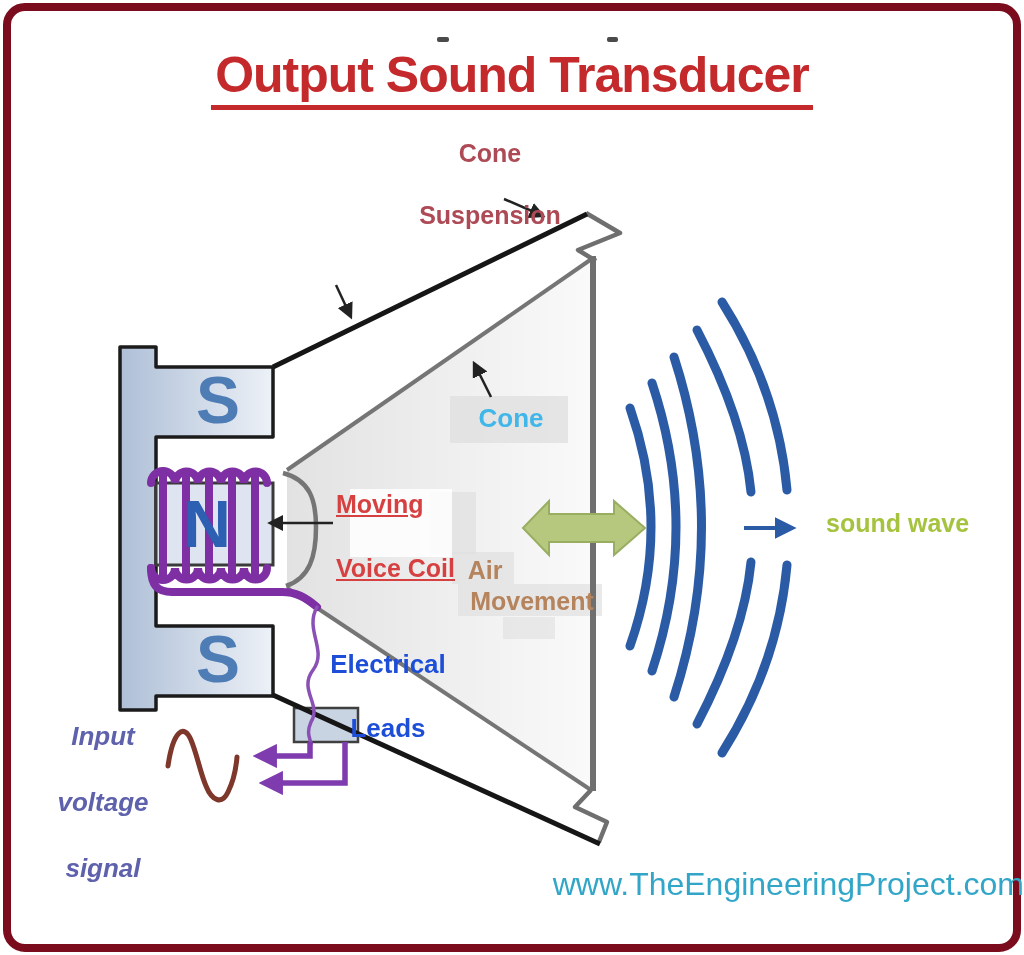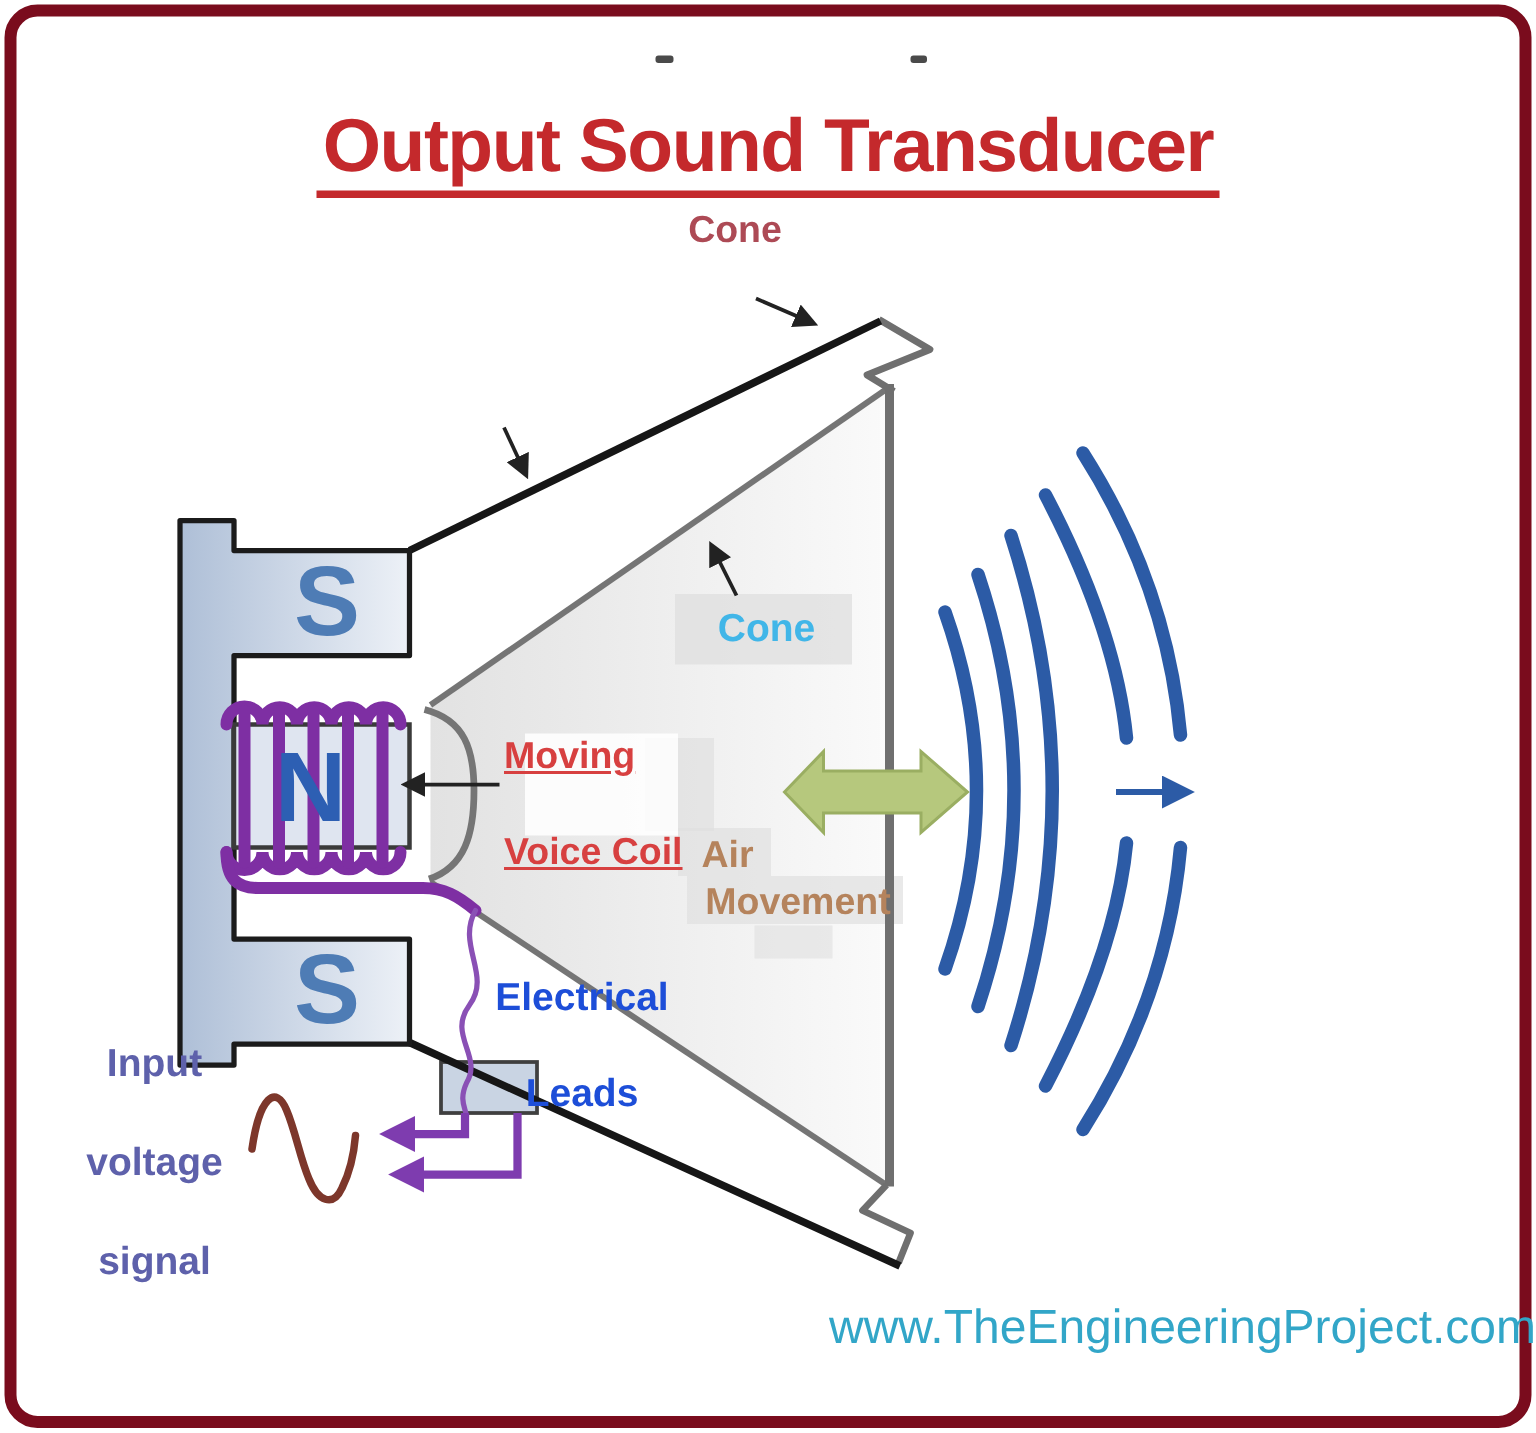--- a/index.html
+++ b/index.html
@@ -2,37 +2,37 @@
 <html><head>
 <meta charset="utf-8">
 <style>
   html,body{margin:0;padding:0;background:#ffffff;}
   .stage{position:relative;width:1024px;height:955px;background:#ffffff;overflow:hidden;
          font-family:"Liberation Sans","DejaVu Sans",sans-serif;}
   .frame{position:absolute;inset:3px;border:8px solid #7a0c1d;border-radius:22px;}
   svg.canvas{position:absolute;left:0;top:0;width:1024px;height:955px;}
   .lbl{position:absolute;white-space:pre-line;}
   .ctr{text-align:center;}
-  .title-wrap{position:absolute;left:0;right:0;top:48px;text-align:center;margin-top:22px;}
+  .title-wrap{position:absolute;left:0;right:0;top:48px;text-align:center;}
   .title-wrap span{display:inline-block;font-size:50px;line-height:54px;font-weight:700;
       letter-spacing:-1px;color:#c4292c;border-bottom:5px solid #c4292c;padding:0 4px 3px 4px;}
   .lbl-cone-susp{left:395px;top:138px;width:190px;font-size:25px;line-height:31px;color:#ad4a55;font-weight:600;}
   .lbl-chassis{left:242px;top:218px;width:166px;font-size:27px;line-height:33px;color:#1d1d1d;font-weight:600;}
   .lbl-magnet{left:112px;top:286px;width:186px;font-size:25px;line-height:32px;color:#3bab68;font-weight:600;}
   .pole{width:100px;text-align:center;font-weight:600;font-size:66px;}
   .pole-s{color:#4e7cb5;}
   .pole-s1{left:168px;top:362px;line-height:76px;}
   .pole-n{left:157px;top:478px;line-height:92px;color:#2d5fb3;}
   .pole-s2{left:168px;top:618px;line-height:82px;}
   .lbl-coil{left:336px;top:488px;width:150px;font-size:25px;line-height:32px;color:#d74040;font-weight:600;text-decoration:underline;}
   .lbl-cone{left:452px;top:403px;width:118px;font-size:26px;color:#41b6e8;font-weight:600;}
   .lbl-air{left:450px;top:556px;width:70px;font-size:25px;color:#b5835c;font-weight:600;}
   .lbl-movement{left:462px;top:587px;width:140px;font-size:25px;color:#b5835c;font-weight:600;}
   .lbl-leads{left:318px;top:648px;width:140px;font-size:26px;line-height:32px;color:#1d4ed8;font-weight:600;}
-  .lbl-input{left:28px;top:692px;width:150px;font-size:26px;line-height:33px;color:#5e61ab;font-weight:600;}
+  .lbl-input{left:28px;top:720px;width:150px;font-size:26px;line-height:33px;color:#5e61ab;font-weight:600;font-style:italic;}
   .lbl-soundwave{left:826px;top:509px;width:170px;font-size:25px;color:#a5c33f;font-weight:600;}
   .lbl-site{position:absolute;left:0;right:0;top:866px;text-align:right;font-size:32px;color:#32a6c8;}
 </style>
 </head>
 <body>
 
 <div class="stage">
   <div class="frame"></div>
 
   <svg class="canvas" viewBox="0 0 1024 955">
@@ -117,21 +117,21 @@
 
     <rect x="437" y="37" width="12" height="5" rx="2" fill="#4a4a4a"></rect>
     <rect x="607" y="37" width="11" height="5" rx="2" fill="#4a4a4a"></rect>
   </svg>
 
   <div class="title-wrap">
     <span>Output Sound Transducer</span>
   </div>
 
   <div class="lbl ctr lbl-cone-susp"><span>Cone</span><br>
-    </div>
+    <span>Suspension</span></div>
 
 
 
   <div class="lbl pole pole-s pole-s1">S</div>
   <div class="lbl pole pole-n">N</div>
   <div class="lbl pole pole-s pole-s2">S</div>
 
   <div class="lbl lbl-coil"><span>Moving</span><br>
     <span>Voice Coil</span></div>
 
@@ -140,15 +140,16 @@
   <div class="lbl ctr lbl-air">Air</div>
   <div class="lbl ctr lbl-movement">Movement</div>
 
   <div class="lbl ctr lbl-leads"><span>Electrical</span><br>
     <span>Leads</span></div>
 
   <div class="lbl ctr lbl-input"><span>Input</span><br>
     <span>voltage</span><br>
     <span>signal</span></div>
 
+  <div class="lbl lbl-soundwave">sound wave</div>
 
   <div class="lbl-site">www.TheEngineeringProject.com</div>
 </div>
 
 </body></html>

